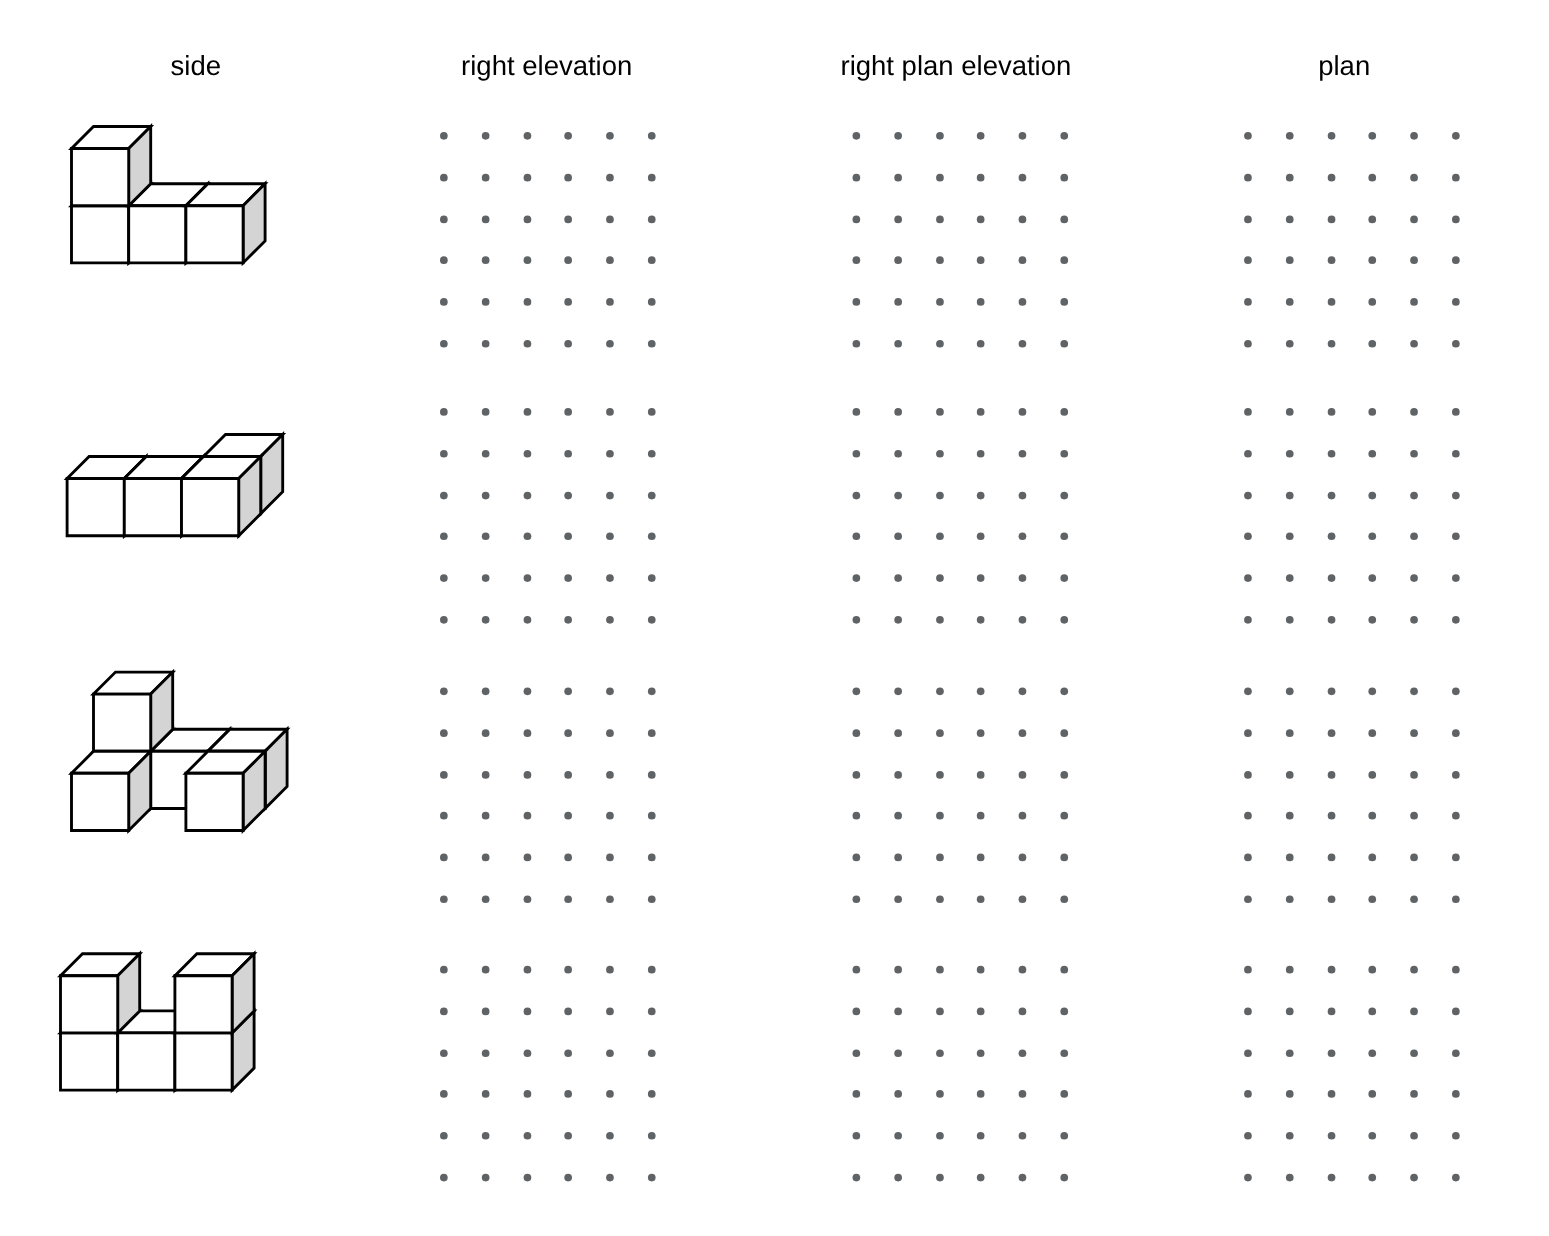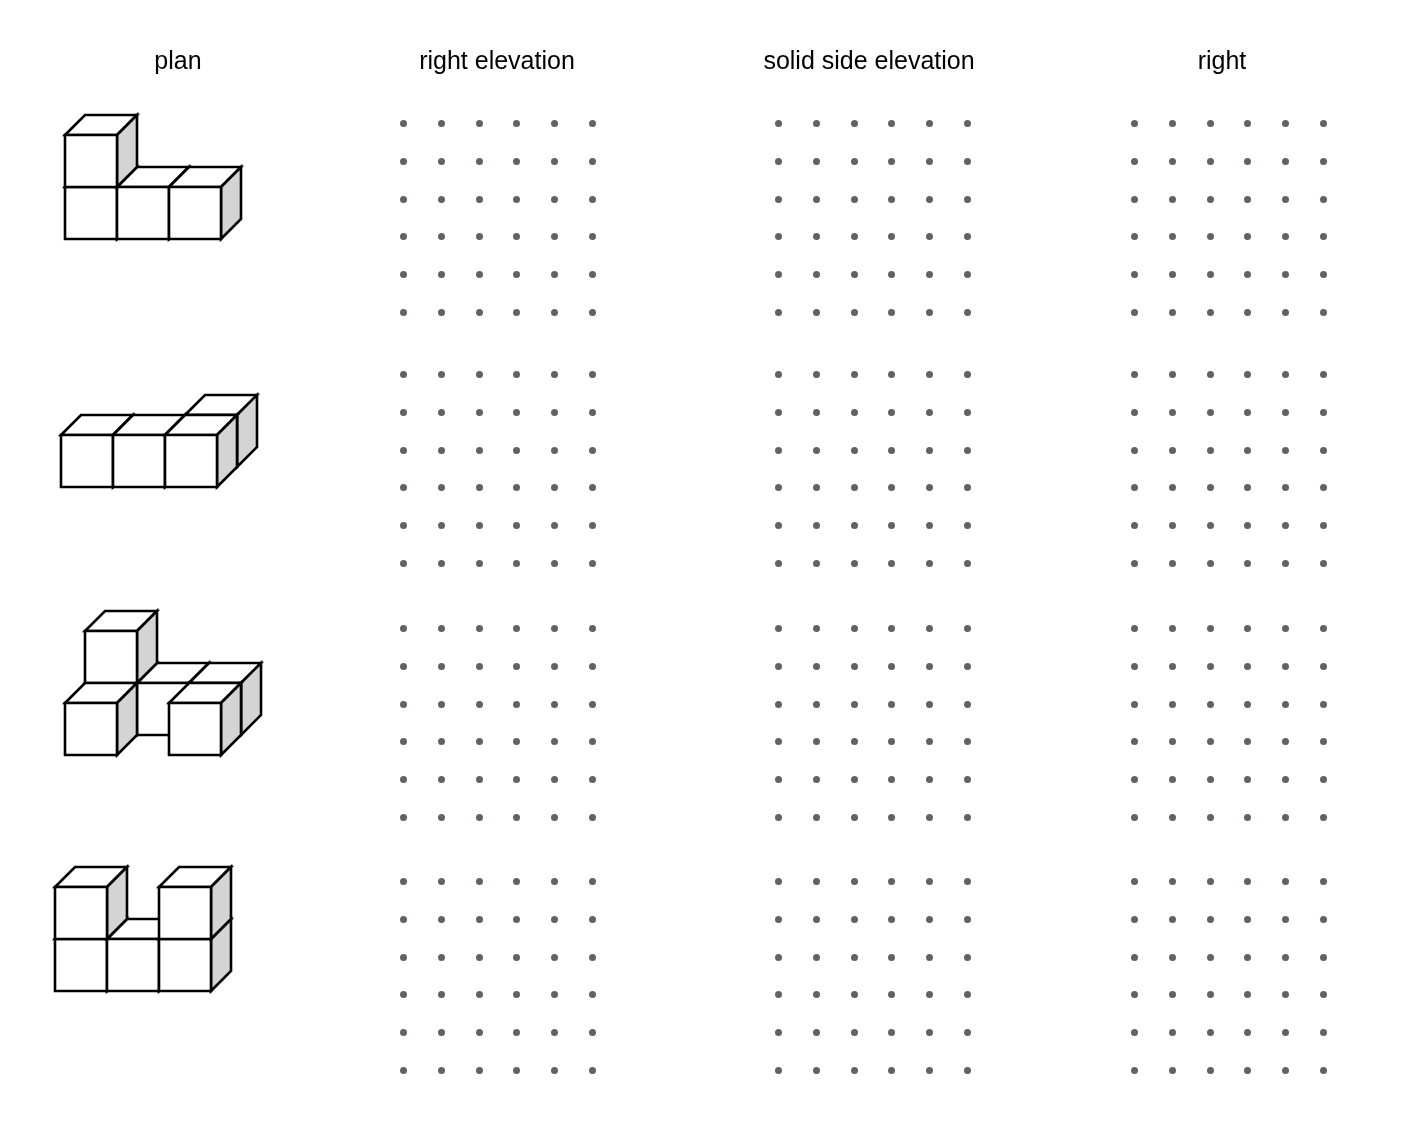--- a/index.html
+++ b/index.html
@@ -66,24 +66,24 @@
     stroke-width: 2.6;
     stroke-linejoin: miter;
     stroke-linecap: square;
   }
 </style>
 </head>
 <body>
 
 <div class="sheet">
 
-  <div class="heading h-solid">plan</div>
+  <div class="heading h-solid">side</div>
   <div class="heading h-front">right elevation</div>
-  <div class="heading h-right">solid side elevation</div>
-  <div class="heading h-plan">right</div>
+  <div class="heading h-right">right plan elevation</div>
+  <div class="heading h-plan">plan</div>
 
   <div class="solid" id="solid-1" style="left:62px; top:132px;">
       <svg width="162" height="110" viewBox="0 0 162 110">
         <g>
           <polygon points="3,55 23,35 75,35 55,55" class="face-top edge"></polygon>
           <polygon points="55,55 75,35 75,87 55,107" class="face-side edge"></polygon>
           <polygon points="3,55 55,55 55,107 3,107" class="face-front edge"></polygon>
         </g>
         <g>
           <polygon points="55,55 75,35 127,35 107,55" class="face-top edge"></polygon>

